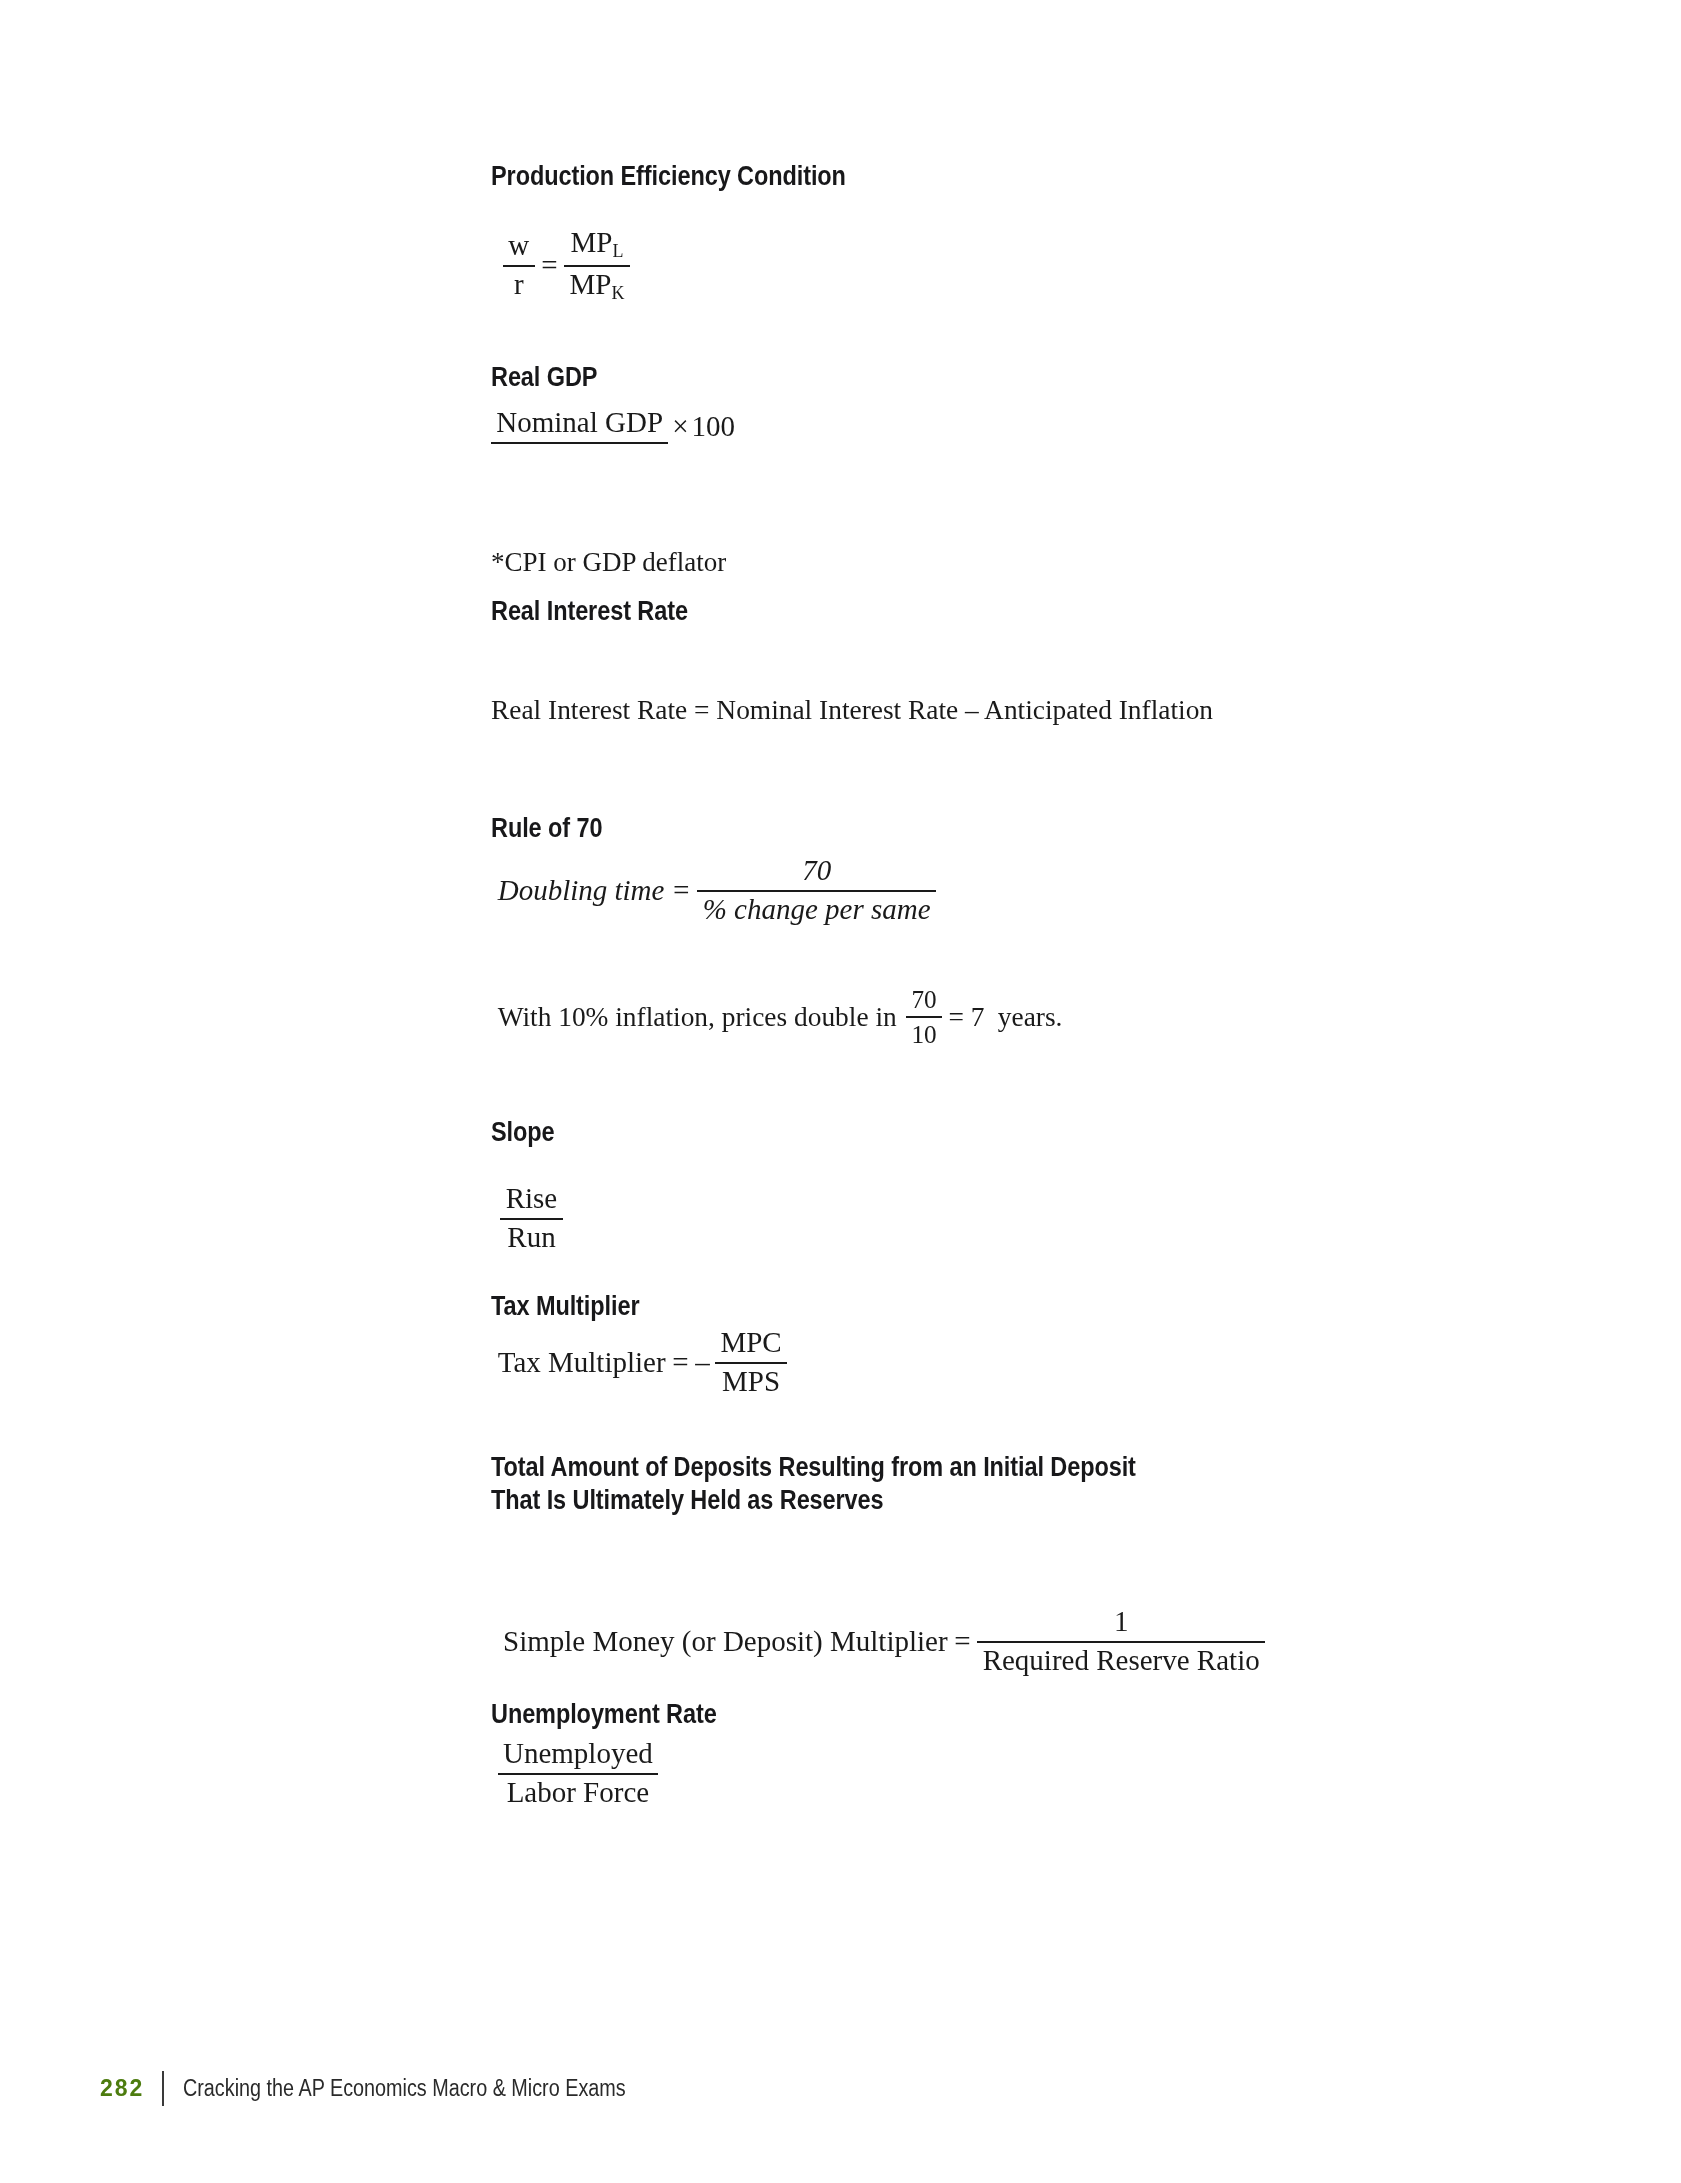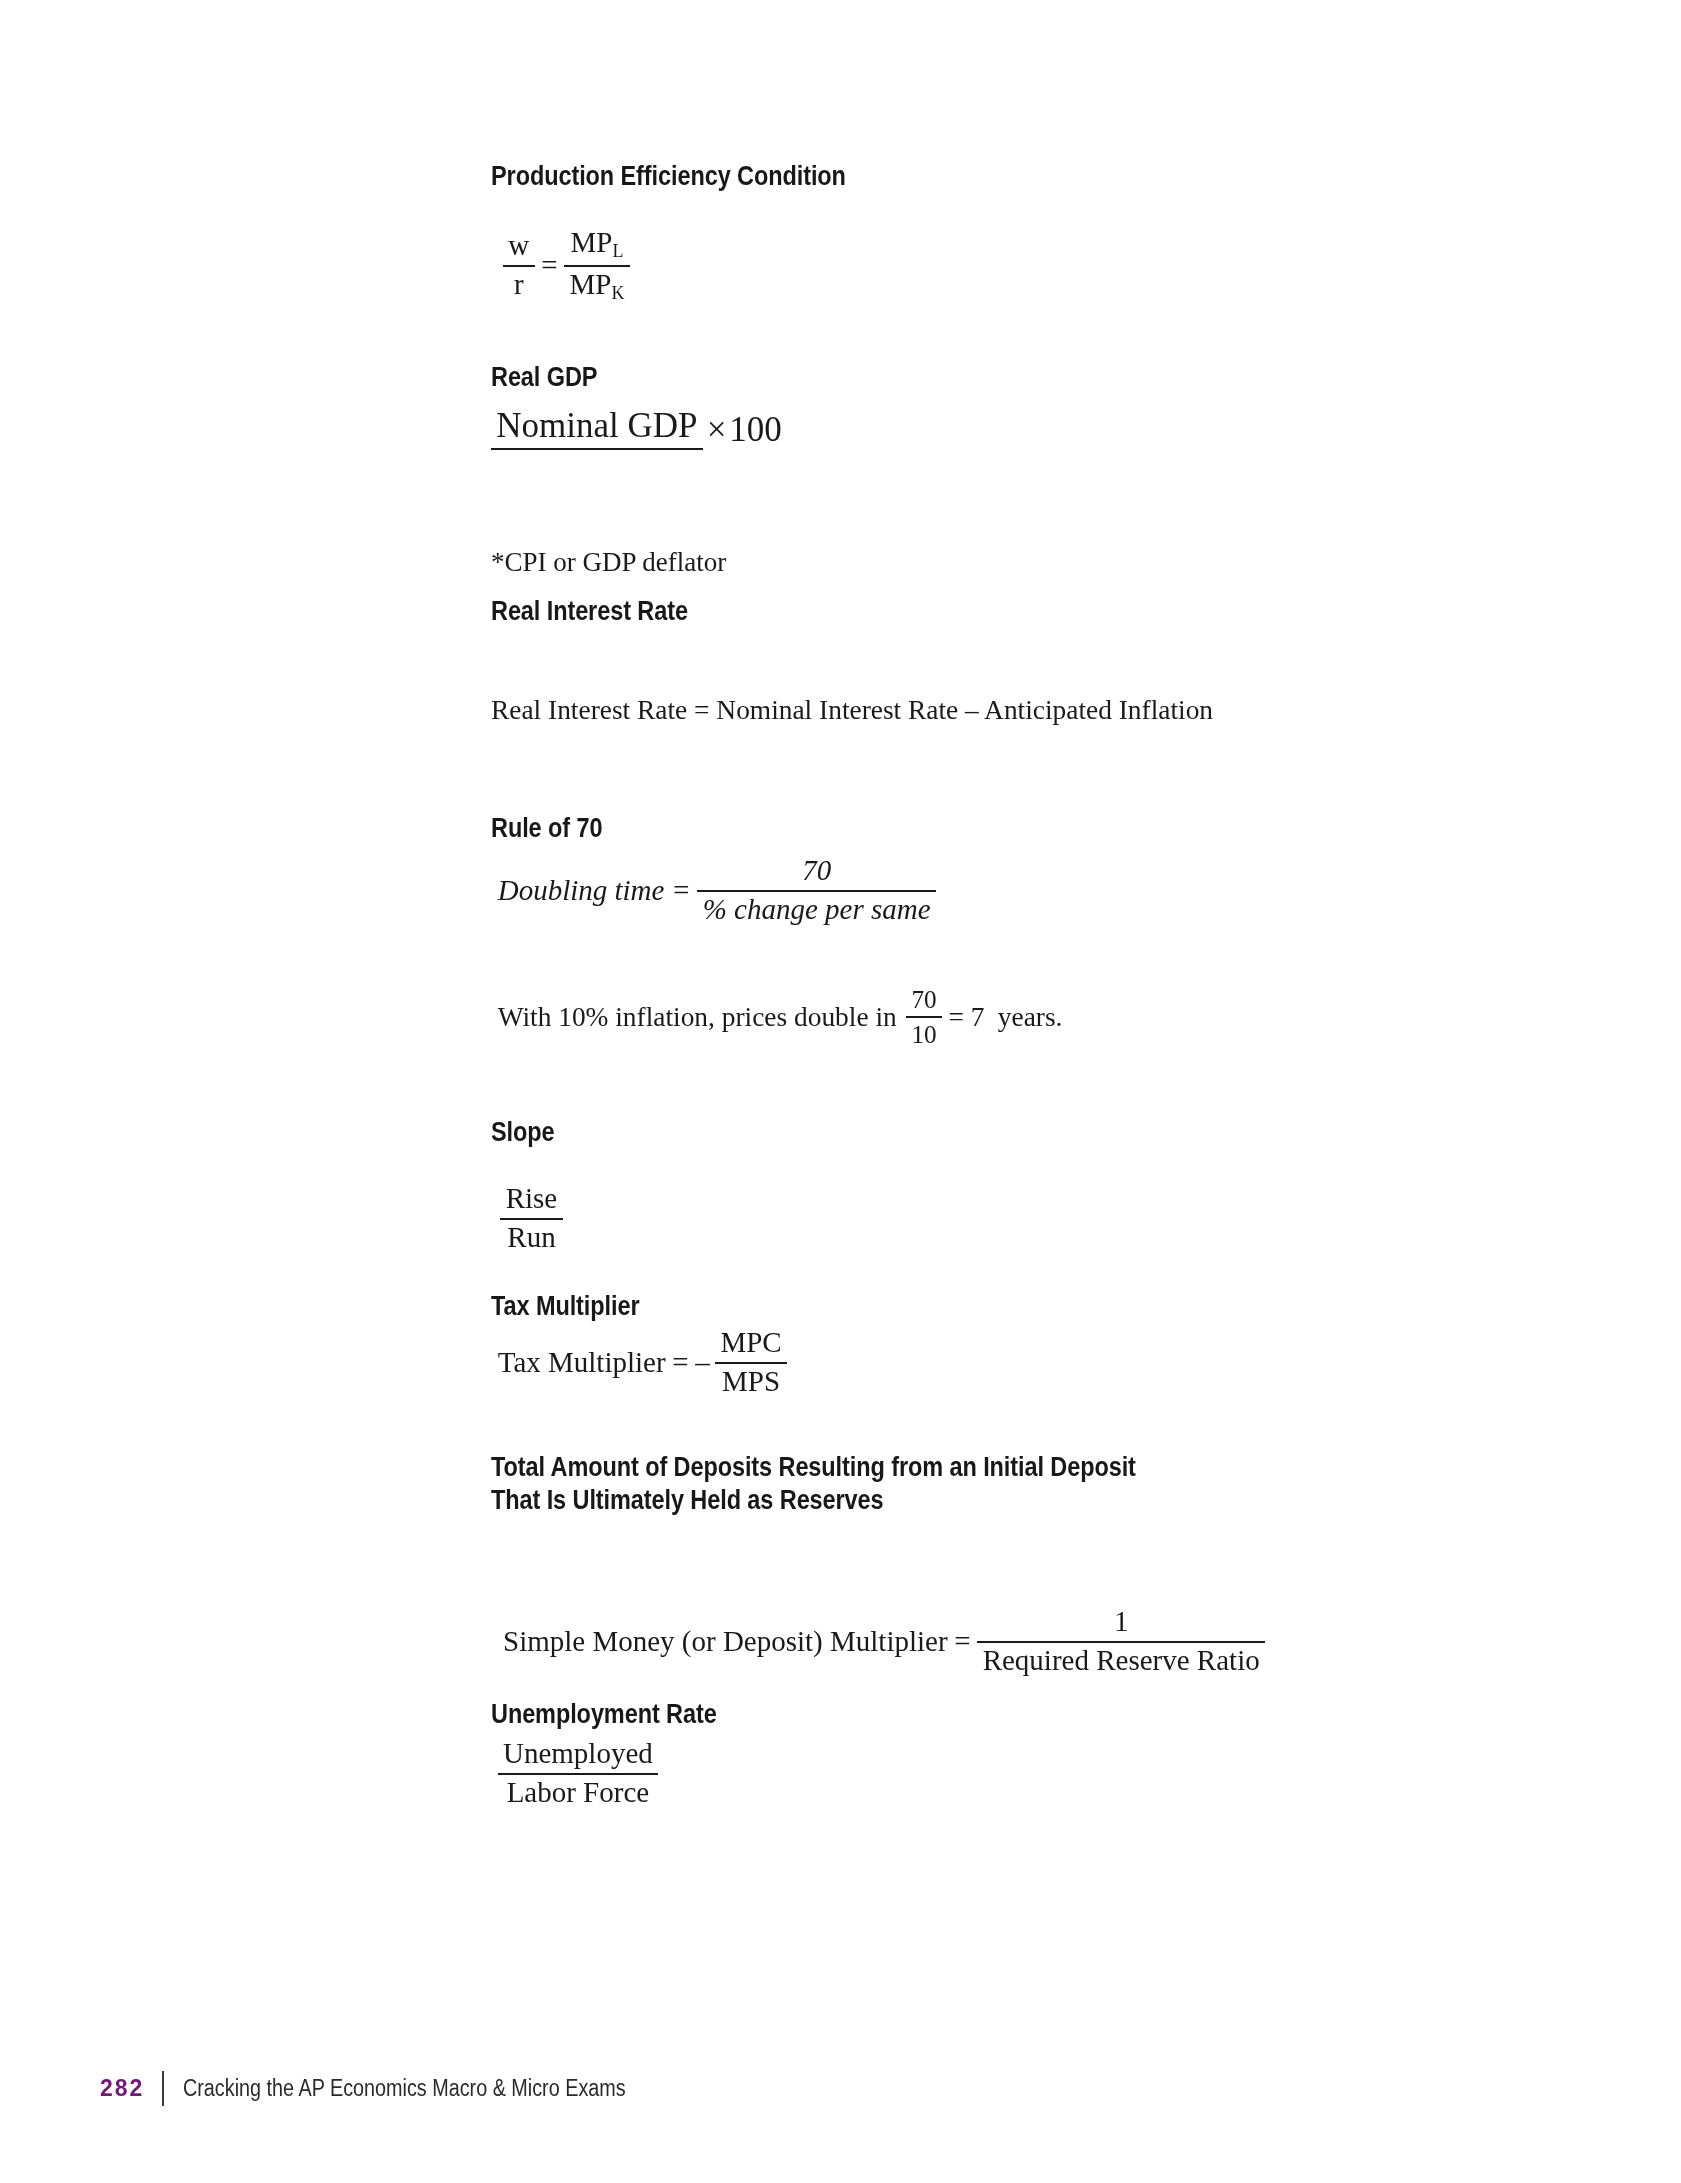--- a/index.html
+++ b/index.html
@@ -102,21 +102,21 @@
     font-size: 0.72em;
     vertical-align: 0.42em;
   }
 
   
   .blk { position: absolute; left: 0; }
 
   #h-prod      { top: 0px; }
   #f-prod      { top: 67px; left: 12px; font-size: 29px; }
   #h-realgdp   { top: 201px; }
-  #f-realgdp   { top: 247px; left: 0px; font-size: 35px; }
+  #f-realgdp   { top: 247px; left: 0px; font-size: 29px; }
   #n-cpi       { top: 388px; }
   #h-realint   { top: 435px; }
   #f-realint   { top: 535px; }
   #h-rule70    { top: 652px; }
   #f-rule70    { top: 695px; left: 6.7px; font-size: 29px; font-style: italic; }
   #f-rule70ex  { top: 826px; left: 6.7px; font-size: 27.4px; }
   #h-slope     { top: 956px; }
   #f-slope     { top: 1003px; left: 9.4px; font-size: 29px; margin-top: 20px; }
   #h-taxmult   { top: 1130px; }
   #f-taxmult   { top: 1167px; left: 6.7px; font-size: 29px; }
@@ -132,21 +132,21 @@
     bottom: 75px;
     display: flex;
     align-items: center;
     height: 40px;
   }
   .footer .pgnum {
     font-family: "Liberation Sans Narrow", "Liberation Sans", "DejaVu Sans Condensed", sans-serif;
     font-weight: bold;
     font-size: 23px;
     letter-spacing: 2px;
-    color: #701a75;
+    color: #4d7c0f;
   }
   .footer .rule {
     width: 2px;
     height: 35px;
     background: #3a3a3a;
     margin: 0 19px 0 17.4px;
   }
   .footer .booktitle {
     font-family: "Liberation Sans Narrow", "Liberation Sans", "DejaVu Sans Condensed", sans-serif;
     font-weight: normal;

